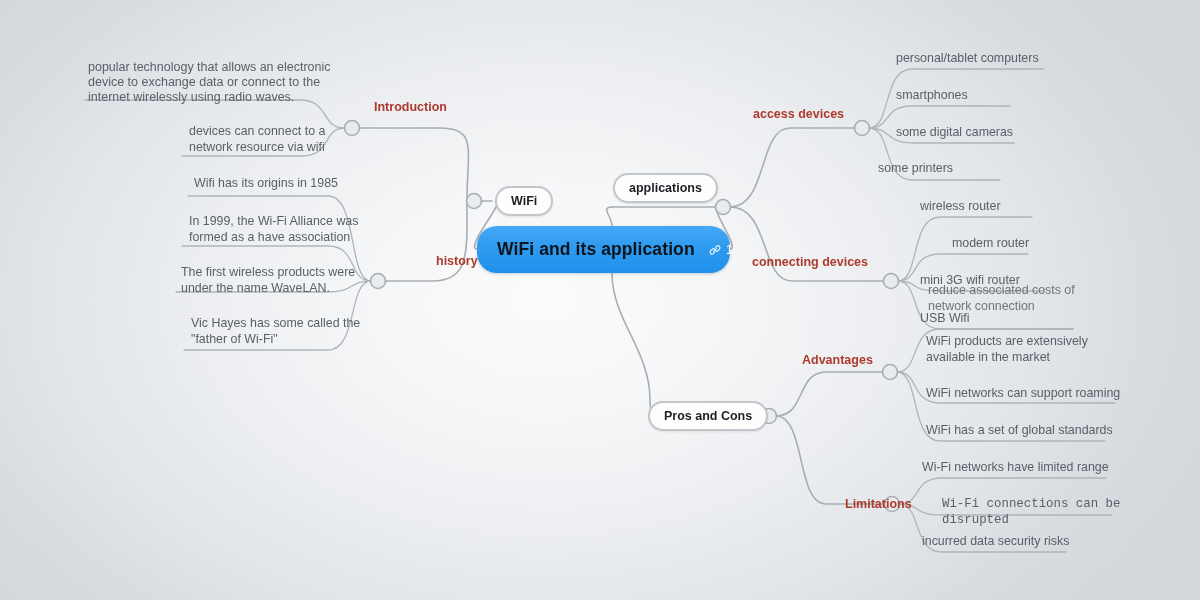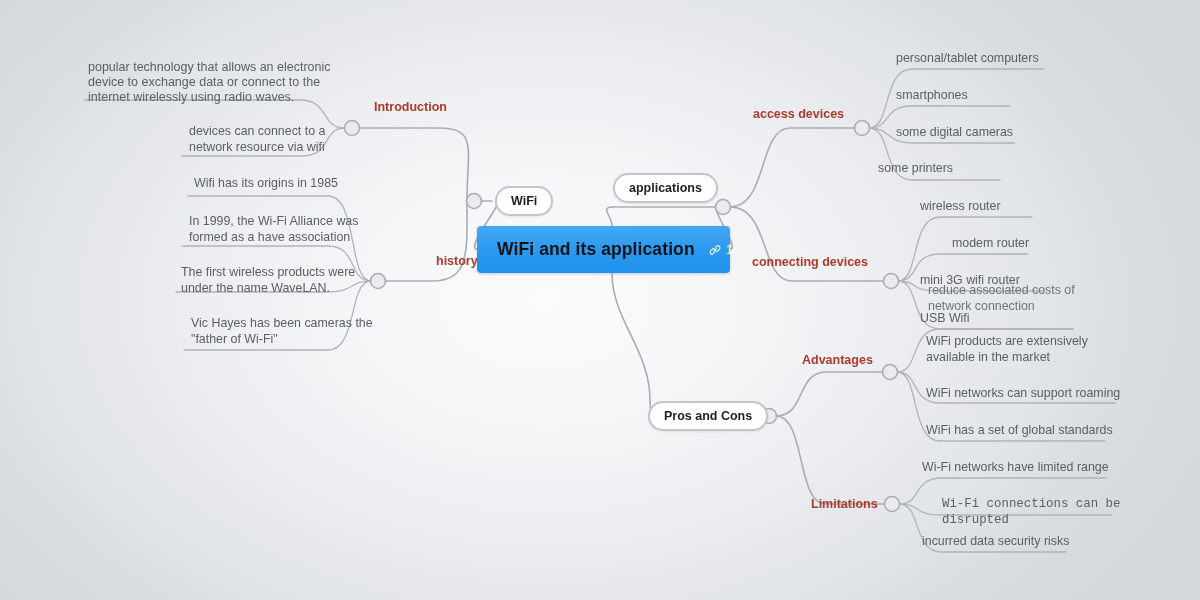--- a/index.html
+++ b/index.html
@@ -18,21 +18,21 @@
   svg.edges{position:absolute;left:0;top:0;width:1200px;height:600px;overflow:visible;}
   .edge{fill:none;stroke:#a9adb2;stroke-width:1.6;stroke-linecap:round;}
   .edge-thin{fill:none;stroke:#b0b4b9;stroke-width:1.3;stroke-linecap:round;}
   .joint{fill:#e9ebee;stroke:#a9adb2;stroke-width:1.6;}
 
   .node{position:absolute;}
 
   
   .root{
     left:477px;top:226px;width:253px;height:47px;
-    border-radius:4px;
+    border-radius:20px;
     background:linear-gradient(180deg,#45a8f5 0%,#2e9bf0 45%,#1f90ec 100%);
     box-shadow:0 1px 3px rgba(40,70,110,.25);
     display:flex;align-items:center;
   }
   .root-label{
     font-size:17.5px;font-weight:bold;color:#101418;
     margin-left:20px;letter-spacing:.1px;white-space:nowrap;
   }
   .root-badge{display:flex;align-items:center;gap:4px;margin-left:13px;}
   .root-badge .cnt{font-size:12.5px;color:#ffffff;}
@@ -152,21 +152,21 @@
 
   <div class="node pill" style="left:648px;top:401px;">
     <span>Pros and Cons</span>
   </div>
 
   <div class="redlabel" style="left:374px;top:100px;">Introduction</div>
   <div class="redlabel" style="left:404px;top:254px;padding-left:32px;">history</div>
   <div class="redlabel" style="left:753px;top:107px;">access devices</div>
   <div class="redlabel" style="left:752px;top:255px;">connecting devices</div>
   <div class="redlabel" style="left:802px;top:353px;">Advantages</div>
-  <div class="redlabel" style="left:803px;top:497px;padding-left:8px;">Limitations</div>
+  <div class="redlabel" style="left:837px;top:497px;padding-left:8px;">Limitations</div>
 
   <div class="leaf big" style="left:88px;top:60px;width:300px;">
     <span class="txt">popular technology that allows an electronic
 device to exchange data or connect to the
 internet wirelessly using radio waves.</span>
   </div>
   <div class="leaf" style="left:189px;top:124px;width:200px;">
     <span class="txt">devices can connect to a
 network resource via wifi</span>
   </div>
@@ -176,21 +176,21 @@
   </div>
   <div class="leaf" style="left:189px;top:214px;width:230px;">
     <span class="txt">In 1999, the Wi-Fi Alliance was
 formed as a have association</span>
   </div>
   <div class="leaf" style="left:181px;top:265px;width:230px;">
     <span class="txt">The first wireless products were
 under the name WaveLAN.</span>
   </div>
   <div class="leaf" style="left:191px;top:316px;width:220px;">
-    <span class="txt">Vic Hayes has been cameras the
+    <span class="txt">Vic Hayes has some called the
 "father of Wi-Fi"</span>
   </div>
 
   <div class="leaf" style="left:896px;top:51px;width:260px;">
     <span class="txt">personal/tablet computers</span>
   </div>
   <div class="leaf" style="left:896px;top:88px;width:220px;">
     <span class="txt">smartphones</span>
   </div>
   <div class="leaf" style="left:878px;top:161px;width:220px;">

